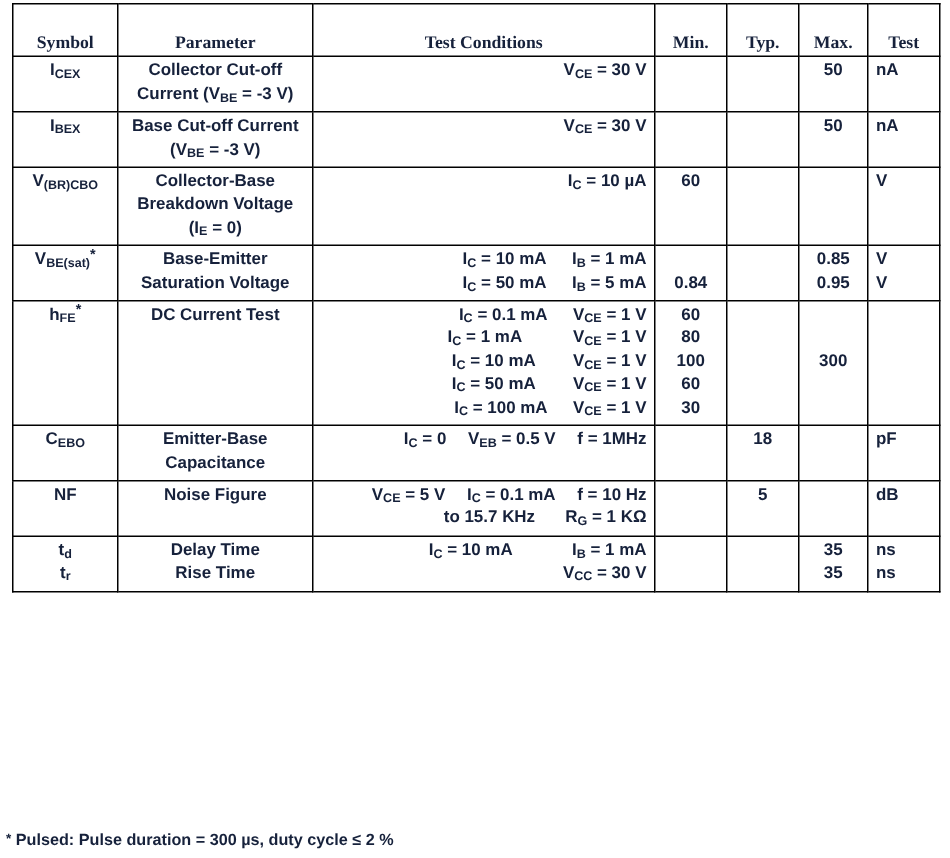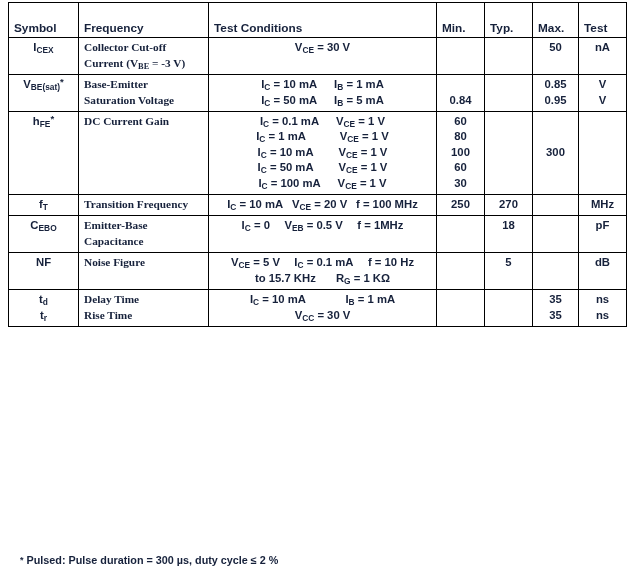--- a/index.html
+++ b/index.html
@@ -32,66 +32,67 @@
     color: #16213b;
   }
   table.spec td, table.spec th {
     border: 1px solid #000000;
     padding: 2px 5px 3px 5px;
     vertical-align: top;
     font-weight: bold;
     box-sizing: border-box;
   }
   table.spec thead th {
-    text-align: left;
+    text-align: center;
     vertical-align: middle;
     height: 22px;
     padding-top: 18px;
     padding-bottom: 1px;
     font-size: 11.8px;
+    font-family: Liberation Serif, serif;
   }
   
   col.c-symbol { width: 70px; }
   col.c-param  { width: 130px; }
   col.c-cond   { width: 228px; }
   col.c-min    { width: 48px; }
   col.c-typ    { width: 48px; }
   col.c-max    { width: 46px; }
   col.c-unit   { width: 48px; }
 
   td.sym {
     text-align: center;
     white-space: nowrap;
     padding-left: 2px;
     padding-right: 2px;
     margin-top: 42px;
   }
-  td.param { text-align: left; font-family: Liberation Serif, serif; }
-  td.cond  { text-align: center; white-space: pre; }
+  td.param { text-align: center; }
+  td.cond  { text-align: right; white-space: pre; }
   td.num   { text-align: center; white-space: pre-line; }
-  td.unit  { text-align: center; white-space: pre-line; margin-top: 44px; }
+  td.unit  { text-align: left; white-space: pre-line; margin-top: 44px; }
 
   td.num.bot, td.unit.bot { vertical-align: bottom; }
   td.num.mid { vertical-align: middle; }
 
   sub {
     font-size: 0.74em;
     line-height: 0;
     vertical-align: -0.22em;
     font-weight: bold;
   }
   sup.ast {
     font-size: 0.85em;
     line-height: 0;
     vertical-align: 0.35em;
     font-weight: bold;
   }
   .footnote {
     position: absolute;
-    left: 20px;
+    left: 4px;
     top: 554px;
     font-size: 10.8px;
     font-weight: bold;
     color: #16213b;
     white-space: nowrap;
   }
   .footnote .star {
     font-size: 9px;
     vertical-align: 1px;
   }
@@ -107,72 +108,81 @@
         <col class="c-param">
         <col class="c-cond">
       <col class="c-min">
         <col class="c-typ">
         <col class="c-max">
         <col class="c-unit">
     </colgroup>
     <thead>
       <tr>
         <th>Symbol</th>
-        <th>Frequency</th>
+        <th>Parameter</th>
         <th>Test Conditions</th>
         <th>Min.</th>
         <th>Typ.</th>
         <th>Max.</th>
         <th>Test</th>
       </tr>
     </thead>
     <tbody id="spec-body">
         <tr>
           <td class="sym">I<sub>CEX</sub></td>
           <td class="param">Collector Cut-off<br>Current (V<sub>BE</sub> = -3 V)</td>
           <td class="cond">V<sub>CE</sub> = 30 V</td>
           <td class="num"></td>
           <td class="num"></td>
           <td class="num">50</td>
           <td class="unit">nA</td>
+        </tr>
+        <tr>
+          <td class="sym">I<sub>BEX</sub></td>
+          <td class="param">Base Cut-off Current<br>(V<sub>BE</sub> = -3 V)</td>
+          <td class="cond">V<sub>CE</sub> = 30 V</td>
+          <td class="num"></td>
+          <td class="num"></td>
+          <td class="num">50</td>
+          <td class="unit">nA</td>
+        </tr>
+        <tr>
+          <td class="sym">V<sub>(BR)CBO</sub></td>
+          <td class="param">Collector-Base<br>Breakdown Voltage<br>(I<sub>E</sub> = 0)</td>
+          <td class="cond">I<sub>C</sub> = 10 µA</td>
+          <td class="num">60</td>
+          <td class="num"></td>
+          <td class="num"></td>
+          <td class="unit">V</td>
         </tr>
         <tr>
           <td class="sym">V<sub>BE(sat)</sub><sup class="ast">*</sup></td>
           <td class="param">Base-Emitter<br>Saturation Voltage</td>
           <td class="cond">I<sub>C</sub> = 10 mA  I<sub>B</sub> = 1 mA<br>I<sub>C</sub> = 50 mA  I<sub>B</sub> = 5 mA</td>
           <td class="num bot">0.84</td>
           <td class="num bot"></td>
           <td class="num bot">0.85
 0.95</td>
           <td class="unit bot">V
 V</td>
         </tr>
         <tr>
           <td class="sym">h<sub>FE</sub><sup class="ast">*</sup></td>
-          <td class="param">DC Current Gain</td>
+          <td class="param">DC Current Test</td>
           <td class="cond">I<sub>C</sub> = 0.1 mA  V<sub>CE</sub> = 1 V<br>I<sub>C</sub> = 1 mA    V<sub>CE</sub> = 1 V<br>I<sub>C</sub> = 10 mA   V<sub>CE</sub> = 1 V<br>I<sub>C</sub> = 50 mA   V<sub>CE</sub> = 1 V<br>I<sub>C</sub> = 100 mA  V<sub>CE</sub> = 1 V</td>
           <td class="num">60
 80
 100
 60
 30</td>
           <td class="num"></td>
           <td class="num mid">300</td>
           <td class="unit mid"></td>
         </tr>
         <tr>
-          <td class="sym">f<sub>T</sub></td>
-          <td class="param">Transition Frequency</td>
-          <td class="cond">I<sub>C</sub> = 10 mA  V<sub>CE</sub> = 20 V  f = 100 MHz</td>
-          <td class="num">250</td>
-          <td class="num">270</td>
-          <td class="num"></td>
-          <td class="unit">MHz</td>
-        </tr>
-        <tr>
           <td class="sym">C<sub>EBO</sub></td>
           <td class="param">Emitter-Base<br>Capacitance</td>
           <td class="cond">I<sub>C</sub> = 0   V<sub>EB</sub> = 0.5 V   f = 1MHz</td>
           <td class="num"></td>
           <td class="num">18</td>
           <td class="num"></td>
           <td class="unit">pF</td>
         </tr>
         <tr>
           <td class="sym">NF</td>

